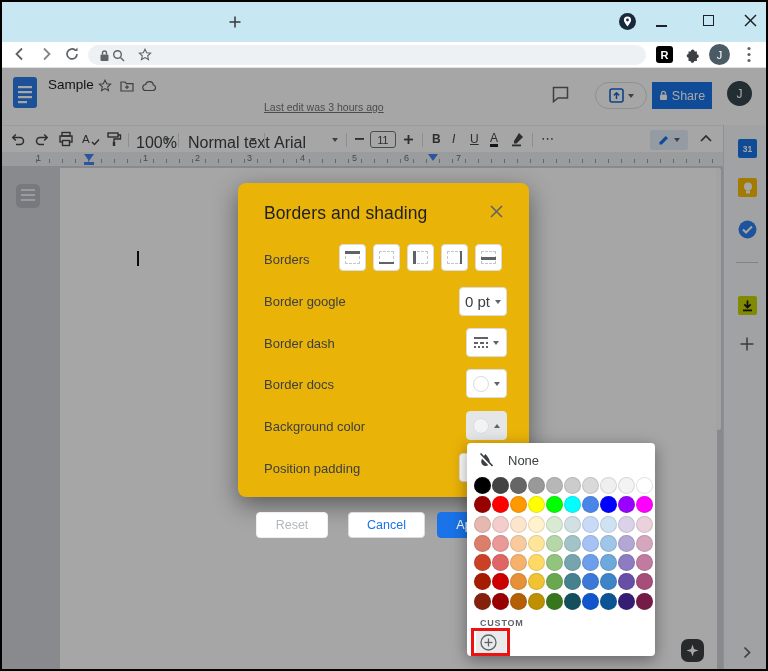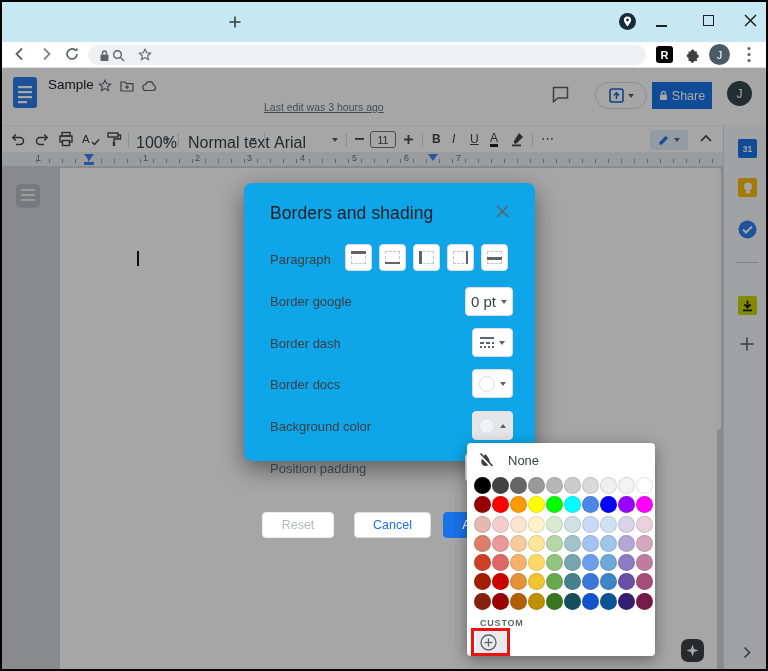--- a/index.html
+++ b/index.html
@@ -69,21 +69,21 @@
 
   
   .sidepanel { position:absolute; left:723px; top:125px; width:45px; height:546px; background:#f7f9fa; border-left:1px solid #dadfe3; }
   .sp { position:absolute; left:14px; width:19px; height:19px; border-radius:2px; display:flex; align-items:center; justify-content:center; }
   .spdiv { position:absolute; left:12px; top:137px; width:22px; height:1px; background:#c6cace; }
 
   
   .scrim { position:absolute; left:0; top:68px; width:768px; height:603px; background:rgba(0,0,0,0.35); z-index:5; }
 
   
-  .dialog { position:absolute; left:244px; top:183px; width:291px; height:278px; background:#0ea5e9; border-radius:8px; box-shadow:0 8px 24px rgba(0,0,0,.45); z-index:10; }
+  .dialog { position:absolute; left:238px; top:183px; width:291px; height:314px; background:#eab308; border-radius:8px; box-shadow:0 8px 24px rgba(0,0,0,.45); z-index:10; }
   .dlg-title { position:absolute; left:26px; top:20px; font-size:17.5px; font-weight:500; color:#202124; letter-spacing:.1px; }
   .dlg-close { position:absolute; left:252px; top:22px; }
   .dlg-label { position:absolute; left:26px; font-size:13px; color:#3c4043; }
   .posrow { position:absolute; left:101px; top:61px; display:flex; gap:7px; }
   .posbtn { width:27px; height:27px; border:1px solid #dadce0; border-radius:4px; background:#fff; display:flex; align-items:center; justify-content:center; }
   .pos-ic { width:15px; height:13px; border:1px dashed #c3c7cb; position:relative; }
   .pos-ic.top::after    { content:""; position:absolute; left:-1px; right:-1px; top:-1px; height:2.5px; background:#5f6368; }
   .pos-ic.bottom::after { content:""; position:absolute; left:-1px; right:-1px; bottom:-1px; height:2.5px; background:#5f6368; }
   .pos-ic.left::after   { content:""; position:absolute; top:-1px; bottom:-1px; left:-1px; width:2.5px; background:#5f6368; }
   .pos-ic.right::after  { content:""; position:absolute; top:-1px; bottom:-1px; right:-1px; width:2.5px; background:#5f6368; }
@@ -349,21 +349,21 @@
 
   <div class="scrim"></div>
 
   <div class="dialog">
     <span class="dlg-title">Borders and shading</span>
     <svg class="dlg-close" width="13" height="13">
         <line x1="1" y1="1" x2="12" y2="12" stroke="#5f6368" stroke-width="1.6"></line>
         <line x1="12" y1="1" x2="1" y2="12" stroke="#5f6368" stroke-width="1.6"></line>
       </svg>
 
-    <span class="dlg-label" style="top:69px">Paragraph</span>
+    <span class="dlg-label" style="top:69px">Borders</span>
     <div class="posrow">
       <button class="posbtn">
           <span class="pos-ic top"></span>
         </button>
       <button class="posbtn">
           <span class="pos-ic bottom"></span>
         </button>
       <button class="posbtn">
           <span class="pos-ic left"></span>
         </button>

